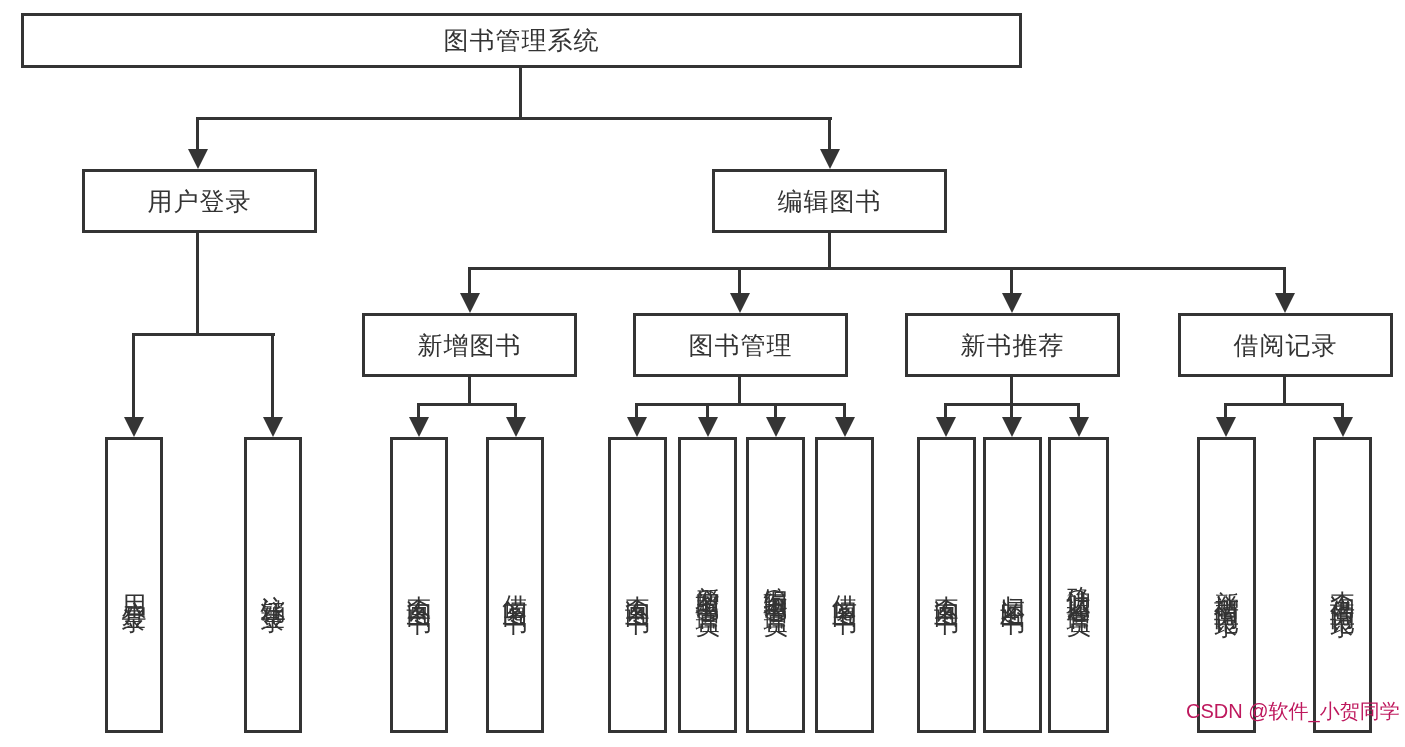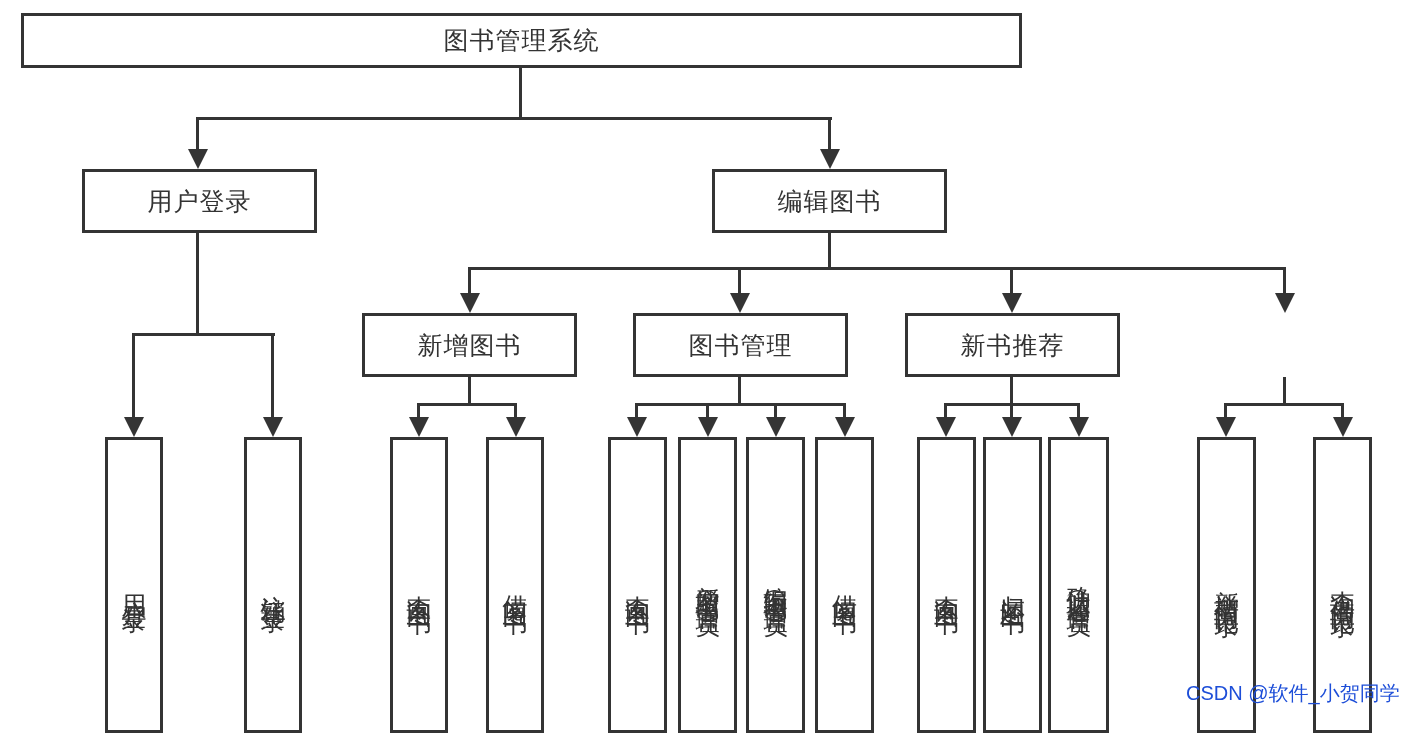--- a/index.html
+++ b/index.html
@@ -24,22 +24,22 @@
   .box.v.tight span { letter-spacing:4px; font-size:24px; }
   
   .ln { position:absolute; background:#343434; }
   
   .ah {
     position:absolute; width:0; height:0;
     border-left:10px solid transparent; border-right:10px solid transparent;
     border-top:20px solid #343434;
   }
   .watermark {
-    position:absolute; left:1186px; top:680px; z-index:10;
-    font-size:20px; color:#1d4ed8; white-space:nowrap;
+    position:absolute; left:1186px; top:698px; z-index:10;
+    font-size:20px; color:#be185d; white-space:nowrap;
   }
 </style>
 </head>
 <body>
 
 <div class="stage">
 
   <div class="box h" style="left:21px;top:13px;width:1001px;height:55px">
     <span>图书管理系统</span>
   </div>
@@ -77,20 +77,23 @@
   <div class="ah" style="left:1275px;top:293px"></div>
 
   <div class="box h" style="left:362px;top:313px;width:215px;height:64px">
     <span>新增图书</span>
   </div>
   <div class="box h" style="left:633px;top:313px;width:215px;height:64px">
     <span>图书管理</span>
   </div>
   <div class="box h" style="left:905px;top:313px;width:215px;height:64px">
     <span>新书推荐</span>
+  </div>
+  <div class="box h" style="left:1178px;top:313px;width:215px;height:64px">
+    <span>借阅记录</span>
   </div>
 
   <div class="ln" style="left:468px;top:377px;width:3px;height:29px"></div>
   <div class="ln" style="left:417px;top:403px;width:100px;height:3px"></div>
   <div class="ln" style="left:417px;top:403px;width:3px;height:16px"></div>
   <div class="ah" style="left:409px;top:417px"></div>
   <div class="ln" style="left:514px;top:403px;width:3px;height:16px"></div>
   <div class="ah" style="left:506px;top:417px"></div>
 
   <div class="ln" style="left:738px;top:377px;width:3px;height:29px"></div>

